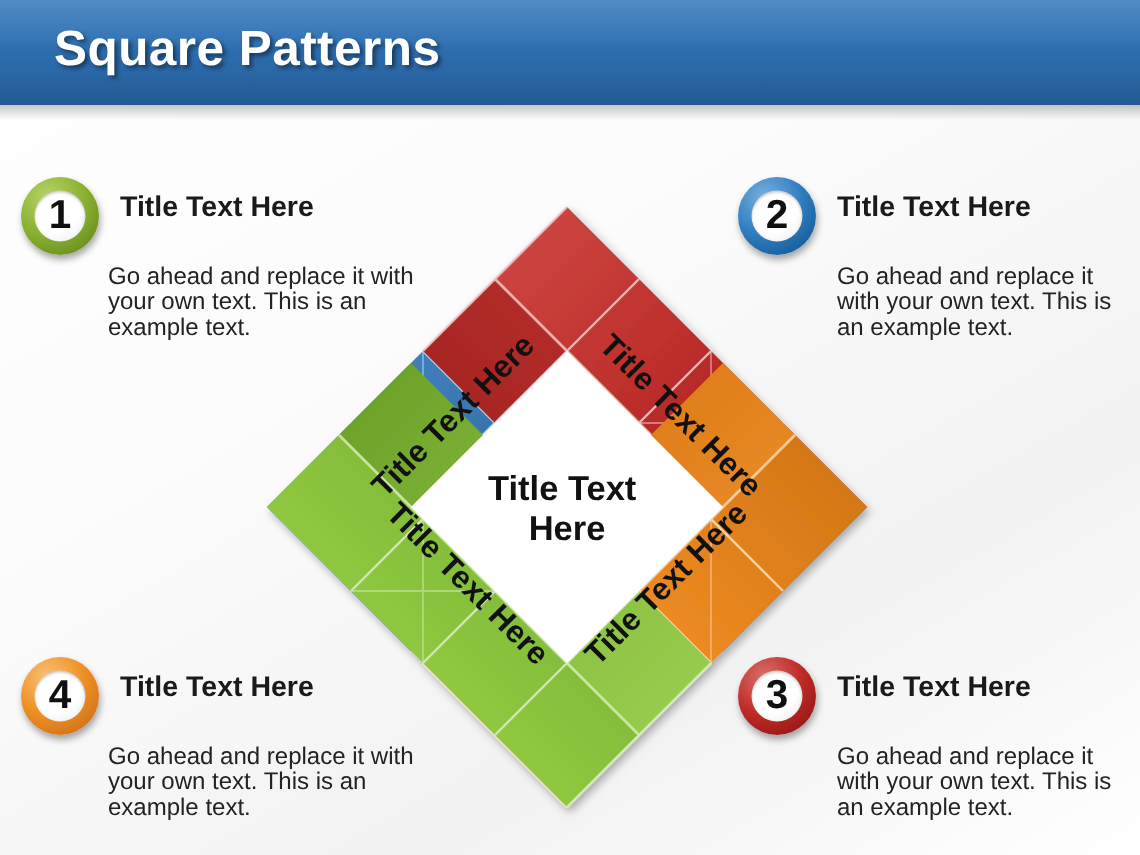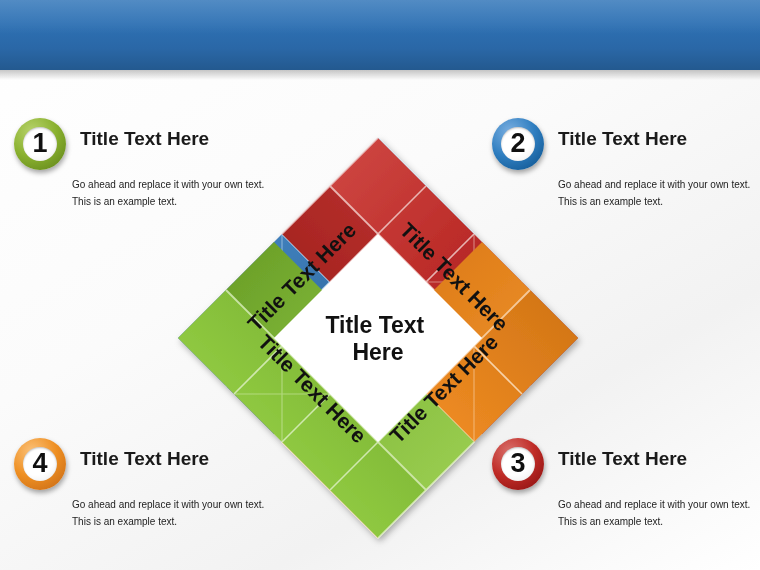--- a/index.html
+++ b/index.html
@@ -105,21 +105,21 @@
   .callout-title {
     position: absolute;
     top: 10px;
     font-size: 19px;
     font-weight: bold;
     color: #1a1a1a;
     white-space: nowrap;
   }
   .callout-body {
     position: absolute;
-    font-size: 10px;
+    font-size: 16px;
     line-height: 17px;
     color: #232323;
   }
 
   #callout-1 { left: 14px; top: 118px; width: 270px; }
   #callout-1 .badge { left: 0px; }
   #callout-1 .callout-title { left: 66px; }
   #callout-1 .callout-body { left: 58px; top: 58px; width: 212px; }
 
   #callout-2 { left: 492px; top: 118px; width: 266px; }
@@ -162,20 +162,21 @@
 </style>
 </head>
 <body>
 
 <div id="slide">
 
   <div id="header-bar">
     <div id="header-sheen"></div>
   </div>
   <div id="header-shadow"></div>
+  <div id="slide-title">Square Patterns</div>
 
   <div class="callout" id="callout-1">
     <div class="callout-head">
       <div class="badge badge-green">
         <div class="badge-inner">
           <span class="badge-num">1</span>
         </div>
       </div>
       <div class="callout-title">Title Text Here</div>
     </div>

